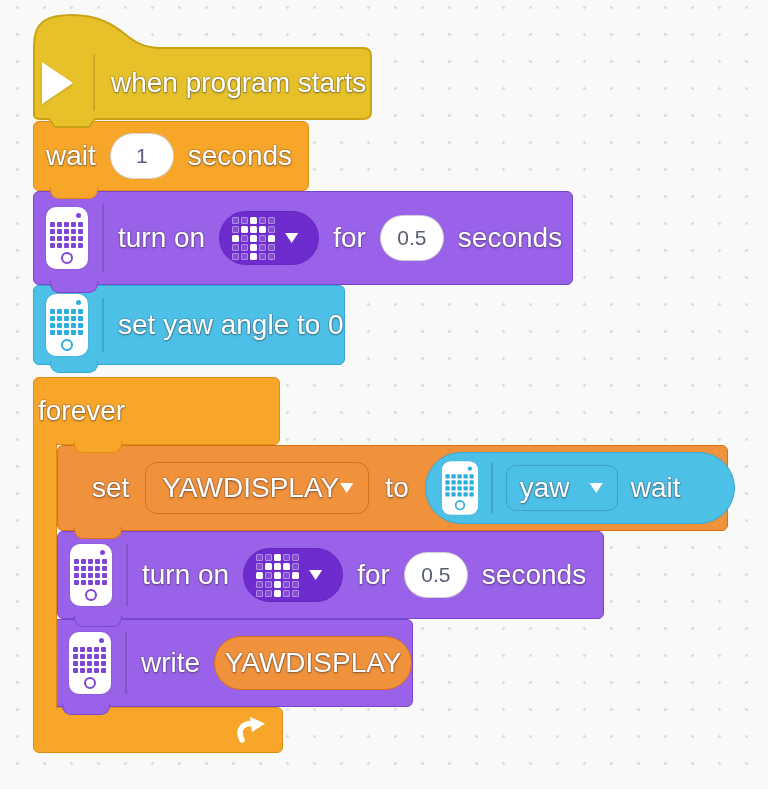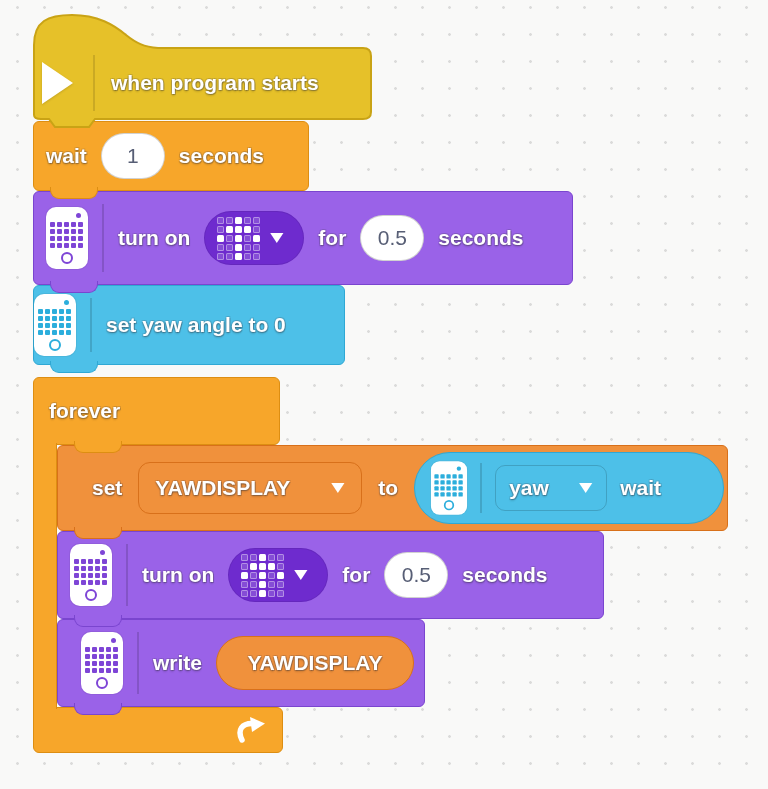--- a/index.html
+++ b/index.html
@@ -18,21 +18,21 @@
   .amber{--bg:var(--c-amber);--bd:var(--c-amber-bd);}
   .purple{--bg:var(--c-purple);--bd:var(--c-purple-bd);}
   .cyanb{--bg:var(--c-cyan);--bd:var(--c-cyan-bd);}
   .orangeb{--bg:var(--c-orange);--bd:var(--c-orange-bd);}
   .bump{
     position:absolute;left:16px;bottom:-9px;width:46px;height:11px;
     background:var(--bg);border:1.5px solid var(--bd);border-top:none;
     border-radius:0 0 9px 9px;z-index:2;
   }
   .bump.inner{left:40px;}
-  .t{color:#fff;font-size:21px;font-weight:700;white-space:nowrap;
+  .t{color:#fff;font-size:28px;font-weight:400;white-space:nowrap;
      text-shadow:1px 1px 0 rgba(60,60,70,.30),-1px 1px 0 rgba(60,60,70,.18),
                  1px -1px 0 rgba(60,60,70,.18),-1px -1px 0 rgba(60,60,70,.12),
                  0 2px 2px rgba(0,0,0,.15);}
   .vdiv{width:2px;align-self:stretch;margin:12px 0;background:rgba(0,0,0,.14);flex:none;}
   .oval{
     height:46px;min-width:64px;padding:0 12px;border-radius:23px;background:#fff;
     border:1.5px solid rgba(0,0,0,.18);color:#575E75;font-size:21px;font-weight:500;
     display:flex;align-items:center;justify-content:center;box-sizing:border-box;flex:none;
   }
   .chev{width:15px;height:10px;background:#fff;flex:none;
@@ -162,21 +162,21 @@
           <div></div>
         </span>
       <span class="chev"></span>
     </span>
     <span class="t">for</span>
     <span class="oval">0.5</span>
     <span class="t">seconds</span>
     <span class="bump"></span>
   </div>
 
-  <div class="block cyanb" style="left:33px;top:285px;width:312px;height:80px;gap:14px;">
+  <div class="block cyanb" style="left:33px;top:285px;width:312px;height:80px;padding-left:12px;gap:14px;">
     <span class="hub vcyan">
       <span class="pdot"></span>
         <span class="hgrid">
           <div></div>
           <div></div>
           <div></div>
           <div></div>
           <div></div>
           <div></div>
           <div></div>
@@ -194,21 +194,21 @@
           <div></div>
           <div></div>
         </span>
         <span class="ring"></span>
     </span>
     <span class="vdiv"></span>
     <span class="t">set yaw angle to 0</span>
     <span class="bump"></span>
   </div>
 
-  <div class="block amber" style="left:33px;top:377px;width:247px;height:68px;padding-left:15px;border-radius:6px 6px 6px 0;">
+  <div class="block amber" style="left:33px;top:377px;width:247px;height:68px;padding-left:4px;border-radius:6px 6px 6px 0;">
     <span class="t">forever</span>
     <span class="bump inner"></span>
   </div>
   <div class="arm" style="left:33px;top:443px;width:24px;height:266px;"></div>
   <div class="block amber" style="left:33px;top:707px;width:250px;height:46px;border-radius:0 6px 6px 6px;justify-content:flex-end;padding-right:16px;">
     <svg width="30" height="26" viewBox="0 0 30 26">
       <path d="M6 23 C1 13 6 6 17 6.5" stroke="#fff" stroke-width="5.5" fill="none" stroke-linecap="round"></path>
       <path d="M14 0 L29 6.5 L16 15 Z" fill="#fff"></path>
     </svg>
   </div>
@@ -315,21 +315,21 @@
           <div></div>
         </span>
       <span class="chev"></span>
     </span>
     <span class="t">for</span>
     <span class="oval">0.5</span>
     <span class="t">seconds</span>
     <span class="bump"></span>
   </div>
 
-  <div class="block purple" style="left:57px;top:619px;width:368px;height:88px;padding-left:23px;gap:14px;">
+  <div class="block purple" style="left:45px;top:619px;width:368px;height:88px;padding-left:23px;gap:14px;">
     <span class="hub vpurple">
       <span class="pdot"></span>
         <span class="hgrid">
           <div></div>
           <div></div>
           <div></div>
           <div></div>
           <div></div>
           <div></div>
           <div></div>

